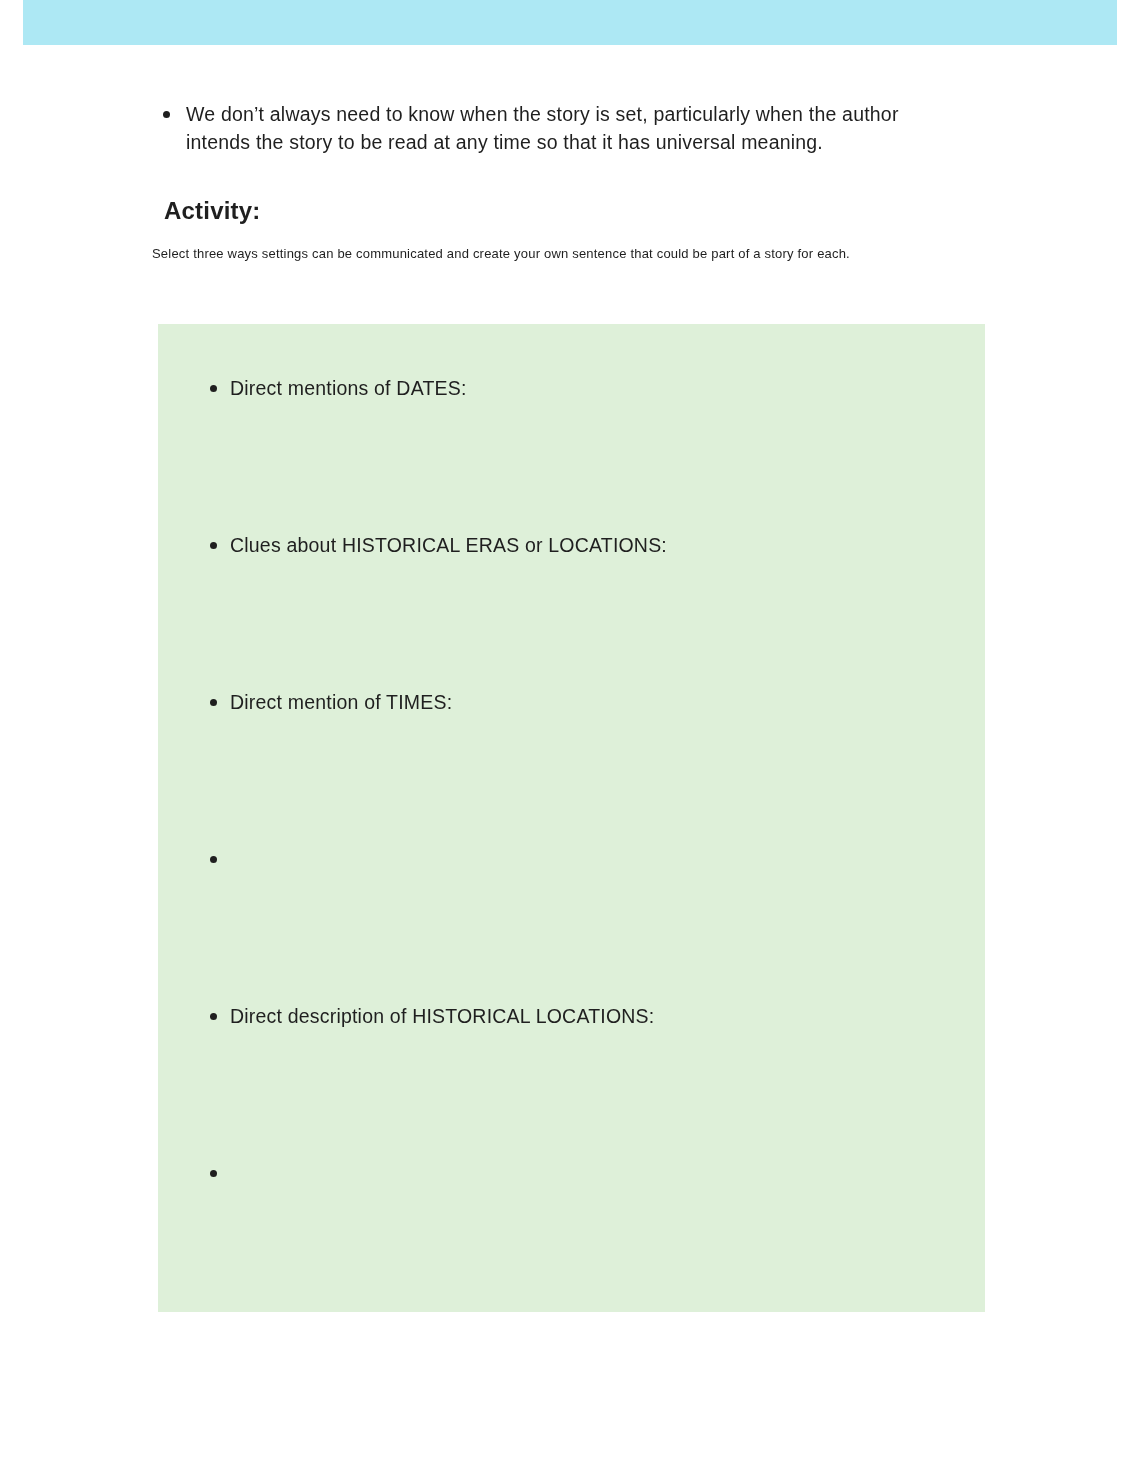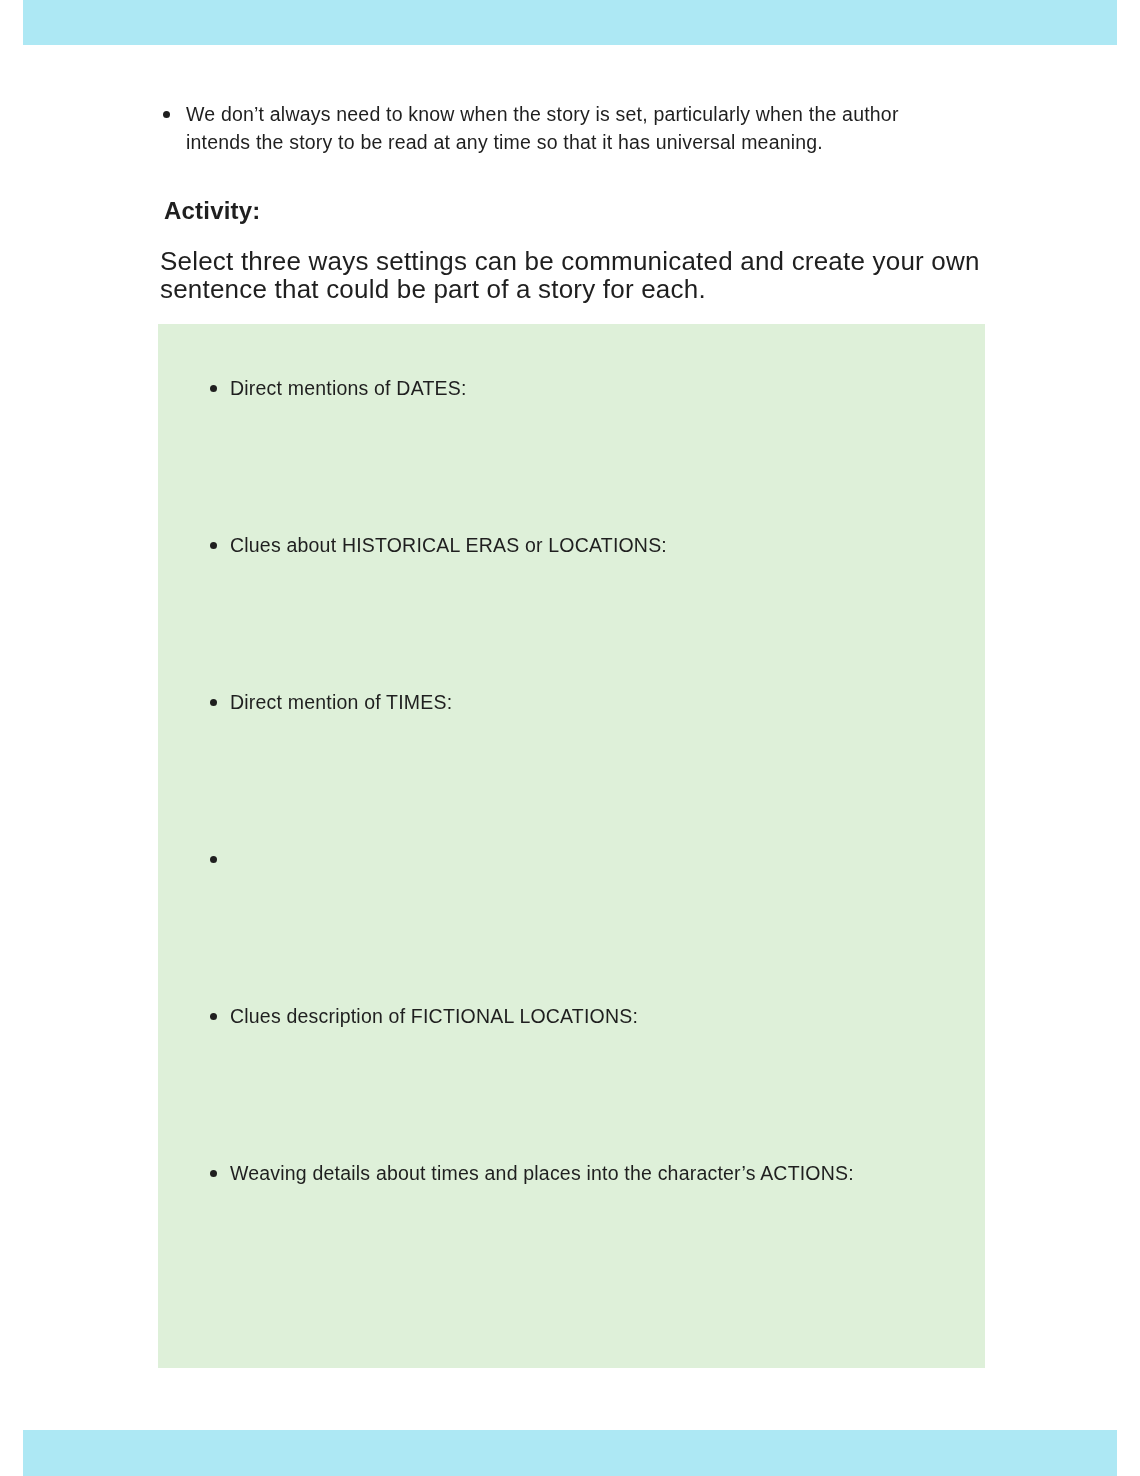--- a/index.html
+++ b/index.html
@@ -3,21 +3,21 @@
 <meta charset="utf-8">
 <style>
   html, body {
     margin: 0;
     padding: 0;
     background: #ffffff;
   }
   .page {
     position: relative;
     width: 1140px;
-    height: 1476px;
+    height: 1312px;
     background: #ffffff;
     font-family: "Liberation Sans", sans-serif;
     color: #1f1f1f;
     overflow: hidden;
   }
   .accent-bar {
     position: absolute;
     left: 23px;
     width: 1094px;
     background: #ADE8F4;
@@ -57,22 +57,22 @@
     line-height: 30px;
     font-weight: bold;
     letter-spacing: 0.2px;
   }
 
   .instructions {
     position: absolute;
     left: 152px;
     top: 240px;
     width: 840px;
-    margin: 8px;
-    font-size: 26px;
+    margin: 0;
+    font-size: 13px;
     line-height: 27.5px;
     letter-spacing: 0.2px;
   }
 
   .response-box {
     position: absolute;
     left: 158px;
     top: 324px;
     width: 827px;
     height: 1044px;
@@ -124,24 +124,23 @@
       </li>
       <li class="worksheet-item">
         <span class="bullet-dot"></span>
         <span class="item-text">Direct mention of TIMES:</span>
       </li>
       <li class="worksheet-item">
         <span class="bullet-dot"></span>
       </li>
       <li class="worksheet-item">
         <span class="bullet-dot"></span>
-        <span class="item-text">Clues description of FICTIONAL LOCATIONS:</span>
+        <span class="item-text">Direct description of HISTORICAL LOCATIONS:</span>
       </li>
       <li class="worksheet-item">
         <span class="bullet-dot"></span>
-        <span class="item-text">Weaving details about times and places into the character’s ACTIONS:</span>
       </li>
     </ul>
   </div>
 
   <div class="accent-bar bottom"></div>
 
 </div>
 
 </body></html>

